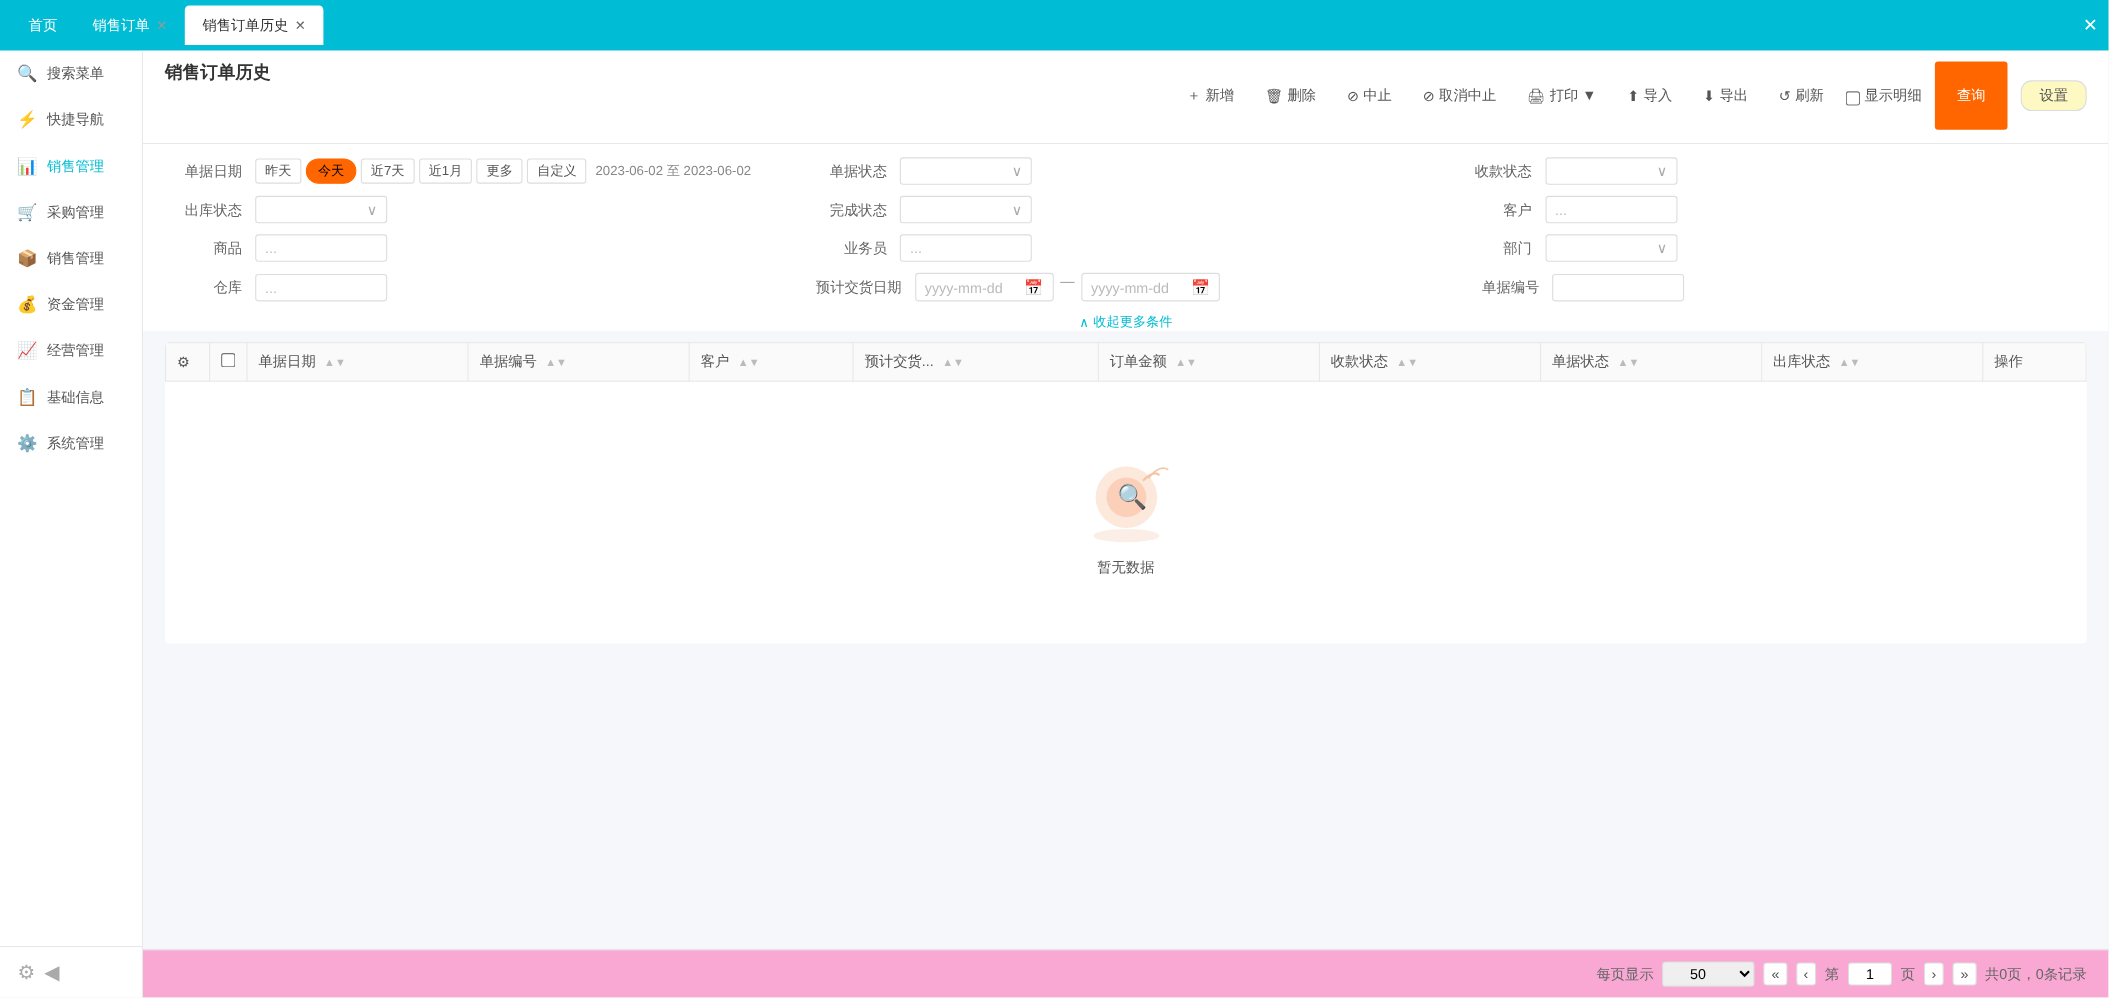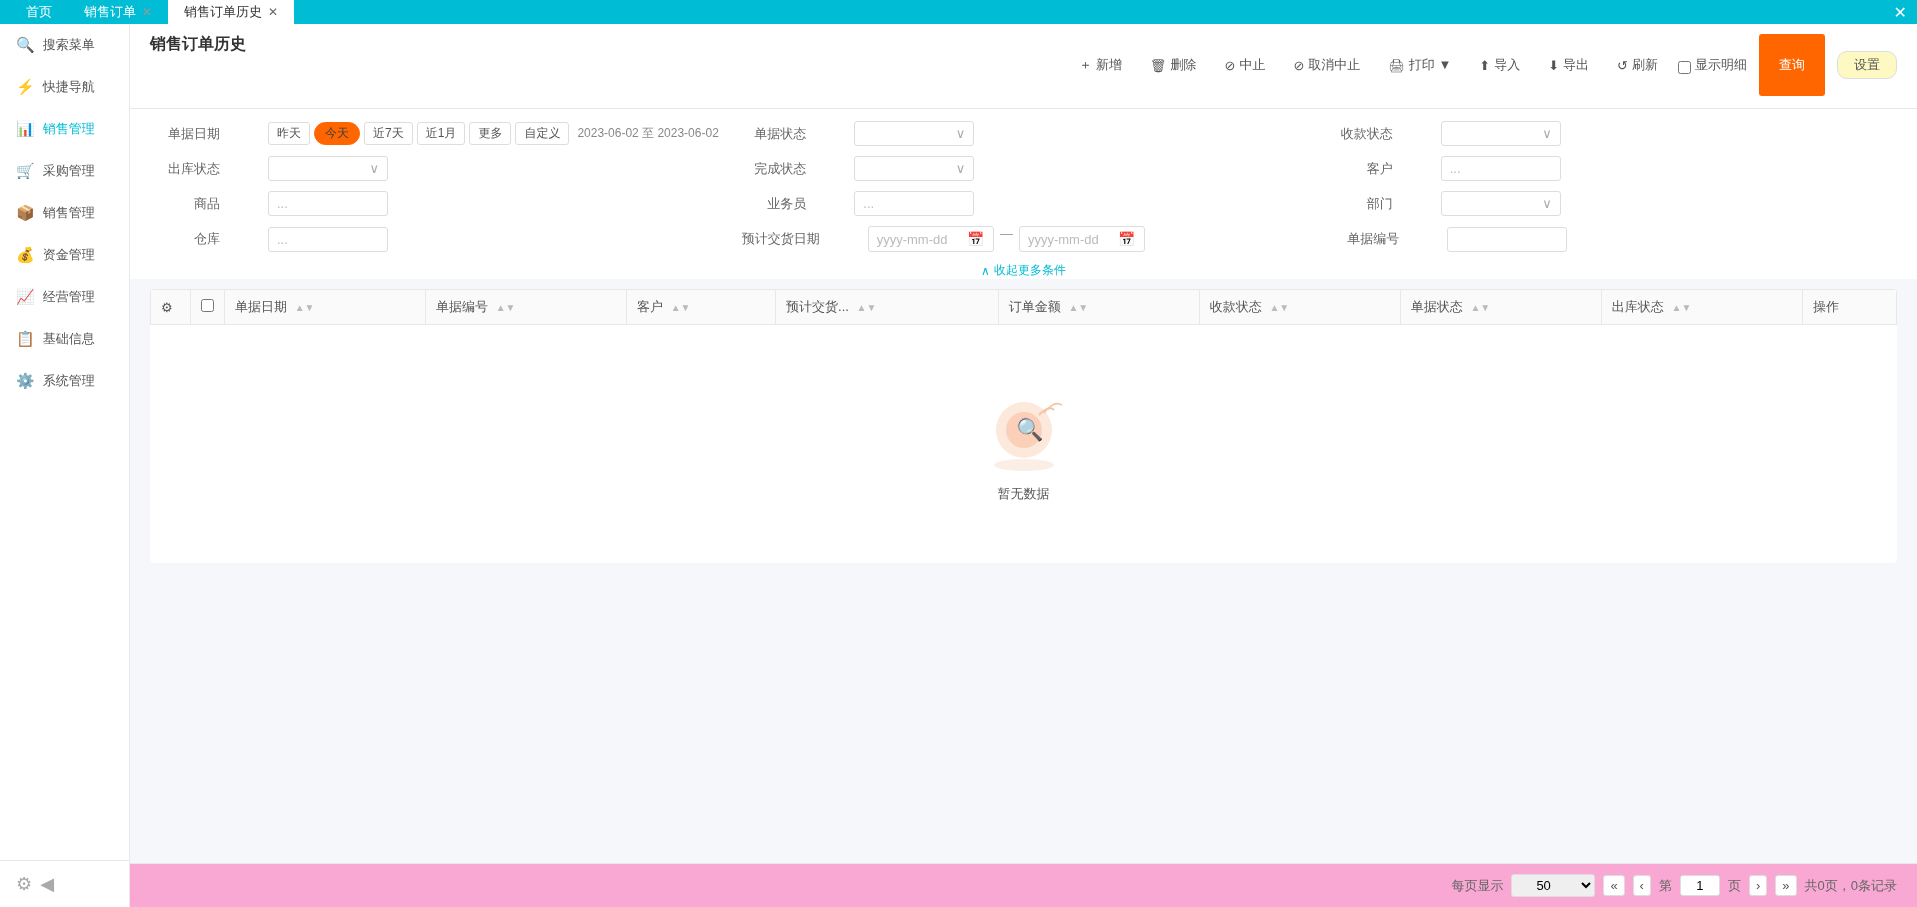--- a/index.html
+++ b/index.html
@@ -1,19 +1,19 @@
 <!DOCTYPE html>
 <html><head>
   <meta charset="utf-8">
   <style>
     * { margin: 0; padding: 0; box-sizing: border-box; }
     body { font-family: 'Microsoft YaHei', sans-serif; font-size: 13px; background: #f5f5f5; color: #333; display: flex; flex-direction: column; height: 907px; overflow: hidden; }
 
     
-    .top-bar { background: #00bcd4; height: 24px; display: flex; align-items: center; padding: 0 10px; gap: 0; flex-shrink: 0; }
+    .top-bar { background: #00bcd4; height: 46px; display: flex; align-items: center; padding: 0 10px; gap: 0; flex-shrink: 0; }
     .tab-item { display: flex; align-items: center; padding: 0 16px; height: 36px; font-size: 13px; color: #fff; cursor: pointer; position: relative; gap: 6px; }
     .tab-item.active { background: #fff; color: #333; border-radius: 4px 4px 0 0; }
     .tab-item .close-icon { font-size: 12px; color: #999; cursor: pointer; }
     .tab-item.active .close-icon { color: #666; }
     .top-bar-right { margin-left: auto; display: flex; align-items: center; gap: 8px; }
     .top-bar-close { color: #fff; font-size: 16px; cursor: pointer; }
 
     
     .main-layout { display: flex; flex: 1; overflow: hidden; }
 
@@ -29,24 +29,24 @@
     .content { flex: 1; display: flex; flex-direction: column; overflow: hidden; background: #f5f7fa; }
     .page-title { font-size: 16px; font-weight: bold; color: #333; padding-bottom: 12px; }
     .toolbar { display: flex; align-items: center; gap: 12px; padding-bottom: 12px; }
     .toolbar-btn { display: flex; align-items: center; gap: 4px; font-size: 13px; color: #555; cursor: pointer; padding: 4px 8px; border-radius: 3px; }
     .show-detail-label { font-size: 13px; color: #555; display: flex; align-items: flex-end; gap: 4px; }
     .show-detail-label input[type="checkbox"] { cursor: pointer; }
     .query-btn { background: #ff6600; color: #fff; border: none; padding: 22px 20px; border-radius: 3px; cursor: pointer; font-size: 13px; }
     .set-btn { background: #fef9c3; color: #555; border: 1px solid #ddd; padding: 4px 16px; border-radius: 10px; cursor: pointer; font-size: 13px; }
     .filter-row { display: flex; align-items: center; gap: 12px; margin-bottom: 10px; }
     .filter-label { width: 70px; text-align: right; color: #666; flex-shrink: 0; font-size: 13px; }
-    .filter-control { display: flex; align-items: flex-start; gap: 6px; flex: 1; margin-left: 36px; }
+    .filter-control { display: flex; align-items: flex-start; gap: 6px; flex: 1; }
     .date-group { display: flex; align-items: center; gap: 4px; }
     .date-btn { padding: 2px 8px; border-radius: 3px; border: 1px solid #ddd; background: #fff; cursor: pointer; font-size: 12px; color: #555; }
-    .date-btn.active { background: #ff6600; color: #404040; border-color: #ff6600; border-radius: 12px; padding: 2px 10px; font-family: Liberation Serif, serif; }
+    .date-btn.active { background: #ff6600; color: #000000; border-color: #ff6600; border-radius: 12px; padding: 2px 10px; font-family: Liberation Serif, serif; }
     .date-range { font-size: 12px; color: #888; margin-left: 4px; }
     .select-box { border: 1px solid #ddd; border-radius: 3px; padding: 4px 8px; font-size: 13px; color: #555; background: #fff; cursor: pointer; display: flex; align-items: center; gap: 4px; min-width: 120px; }
     .select-box .arrow { margin-left: auto; color: #aaa; }
     .input-box { border: 1px solid #ddd; border-radius: 3px; padding: 4px 8px; font-size: 13px; color: #bbb; background: #fff; min-width: 120px; }
     .date-input { border: 1px solid #ddd; border-radius: 3px; padding: 4px 8px; font-size: 13px; color: #bbb; min-width: 100px; display: flex; align-items: center; gap: 20px; }
     .date-icon { color: #ff9966; font-size: 14px; }
     .separator { color: #999; }
     .collapse-btn { color: #00bcd4; font-size: 12px; cursor: pointer; display: flex; align-items: center; gap: 4px; justify-content: center; margin-top: 2px; }
 
     

